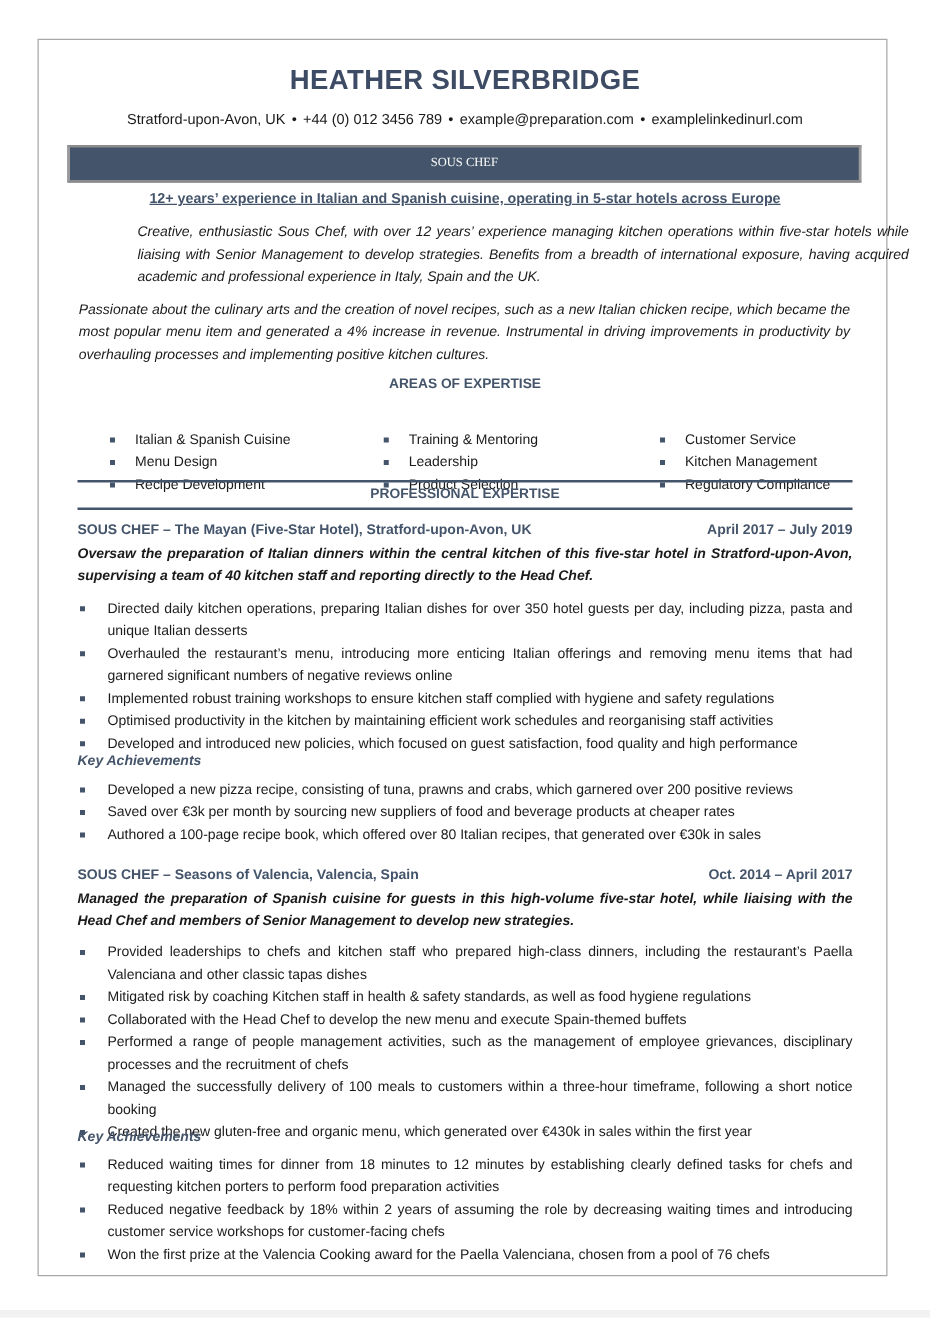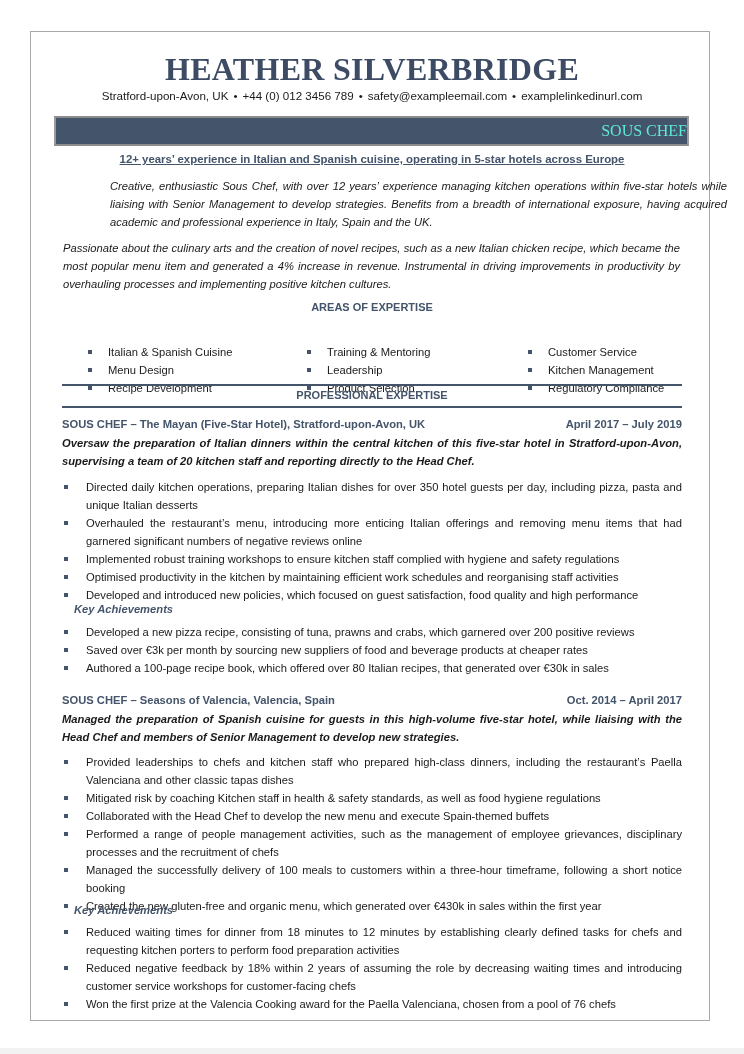--- a/index.html
+++ b/index.html
@@ -9,32 +9,32 @@
   }
   .page-frame {
     position: absolute; left: 30px; top: 31px; width: 680px; height: 990px;
     border: 1px solid #a9a9a9; box-sizing: border-box;
   }
   .bottom-strip {
     position: absolute; left: 0; top: 1048px; width: 744px; height: 6px; background: #f2f2f2;
   }
   .name {
     position: absolute; left: 0; right: 0; top: 51px; text-align: center;
-    font-family: Liberation Serif, serif; font-weight: bold; font-size: 32px;
+    font-family: Liberation Sans, sans-serif; font-weight: bold; font-size: 22px;
     color: #3d4b64; letter-spacing: 0.3px;
   }
   .contact {
     position: absolute; left: 0; right: 0; top: 89px; text-align: center;
     font-size: 11.6px; color: #1a1a1a;
   }
   .contact .sep { margin: 0 5px; }
   .title-bar {
     position: absolute; left: 54px; top: 116px; width: 635px; height: 30px; box-sizing: border-box;
     background: #44546a; border: 2px solid #8c8c8c; border-left-color: #9a9a9a; border-right-color: #9a9a9a;
-    color: #5eead4; text-align: right; font-family: "Liberation Serif", serif; font-size: 16px;
+    color: #ffffff; text-align: center; font-family: "Liberation Serif", serif; font-size: 10px;
     line-height: 26px;
   }
   .headline {
     position: absolute; left: 0; right: 0; top: 153px; text-align: center;
     font-weight: bold; font-size: 11.4px; color: #44546a; text-decoration: underline;
   }
   .summary {
     position: absolute; left: 63px; width: 617px; font-style: italic; font-size: 11.2px;
     line-height: 18px; text-align: justify; color: #1a1a1a;
   }
@@ -65,33 +65,33 @@
   }
   .job-line .dates { position: absolute; right: 0; top: 0; }
   .job-desc {
     position: absolute; left: 62px; width: 620px; font-weight: bold; font-style: italic;
     font-size: 11.2px; line-height: 18px; color: #1a1a1a; text-align: justify;
   }
   .list { position: absolute; left: 62px; width: 620px; }
   .li { position: relative; padding-left: 24px; font-size: 11.2px; line-height: 18px; text-align: justify; }
   .li .bullet-sq { left: 2px; top: 7px; }
   .ka {
-    position: absolute; left: 62px; font-weight: bold; font-style: italic; font-size: 11.2px; color: #44546a; margin-left: 12px;
+    position: absolute; left: 62px; font-weight: bold; font-style: italic; font-size: 11.2px; color: #44546a;
   }
 </style>
 </head>
 <body>
 
 <div class="page-frame"></div>
 <div class="bottom-strip"></div>
 
 <div class="name">HEATHER SILVERBRIDGE</div>
 
 <div class="contact">
-  <span>Stratford-upon-Avon, UK</span><span class="sep">•</span><span>+44 (0) 012 3456 789</span><span class="sep">•</span><span>safety@exampleemail.com</span><span class="sep">•</span><span>examplelinkedinurl.com</span>
+  <span>Stratford-upon-Avon, UK</span><span class="sep">•</span><span>+44 (0) 012 3456 789</span><span class="sep">•</span><span>example@preparation.com</span><span class="sep">•</span><span>examplelinkedinurl.com</span>
 </div>
 
 <div class="title-bar">SOUS CHEF</div>
 
 <div class="headline">12+ years’ experience in Italian and Spanish cuisine, operating in 5-star hotels across Europe</div>
 
 <div class="summary p1">Creative, enthusiastic Sous Chef, with over 12 years’ experience managing kitchen operations within five-star hotels while liaising with Senior Management to develop strategies. Benefits from a breadth of international exposure, having acquired academic and professional experience in Italy, Spain and the UK.</div>
 <div class="summary p2">Passionate about the culinary arts and the creation of novel recipes, such as a new Italian chicken recipe, which became the most popular menu item and generated a 4% increase in revenue. Instrumental in driving improvements in productivity by overhauling processes and implementing positive kitchen cultures.</div>
 
 <div class="section-heading areas-heading">AREAS OF EXPERTISE</div>
@@ -115,21 +115,21 @@
 </div>
 
 <div class="rule r1"></div>
 <div class="section-heading pe-heading">PROFESSIONAL EXPERTISE</div>
 <div class="rule r2"></div>
 
 <div class="job-line" style="top:418px;">
   <span>SOUS CHEF – The Mayan (Five-Star Hotel), Stratford-upon-Avon, UK</span>
   <span class="dates">April 2017 – July 2019</span>
 </div>
-<div class="job-desc" style="top:434px;">Oversaw the preparation of Italian dinners within the central kitchen of this five-star hotel in Stratford-upon-Avon, supervising a team of 20 kitchen staff and reporting directly to the Head Chef.</div>
+<div class="job-desc" style="top:434px;">Oversaw the preparation of Italian dinners within the central kitchen of this five-star hotel in Stratford-upon-Avon, supervising a team of 40 kitchen staff and reporting directly to the Head Chef.</div>
 
 <div class="list" style="top:478px;">
   <div class="li"><span class="bullet-sq"></span><span>Directed daily kitchen operations, preparing Italian dishes for over 350 hotel guests per day, including pizza, pasta and unique Italian desserts</span></div>
   <div class="li"><span class="bullet-sq"></span><span>Overhauled the restaurant’s menu, introducing more enticing Italian offerings and removing menu items that had garnered significant numbers of negative reviews online</span></div>
   <div class="li"><span class="bullet-sq"></span><span>Implemented robust training workshops to ensure kitchen staff complied with hygiene and safety regulations</span></div>
   <div class="li"><span class="bullet-sq"></span><span>Optimised productivity in the kitchen by maintaining efficient work schedules and reorganising staff activities</span></div>
   <div class="li"><span class="bullet-sq"></span><span>Developed and introduced new policies, which focused on guest satisfaction, food quality and high performance</span></div>
 </div>
 
 <div class="ka" style="top:603px;">Key Achievements</div>

